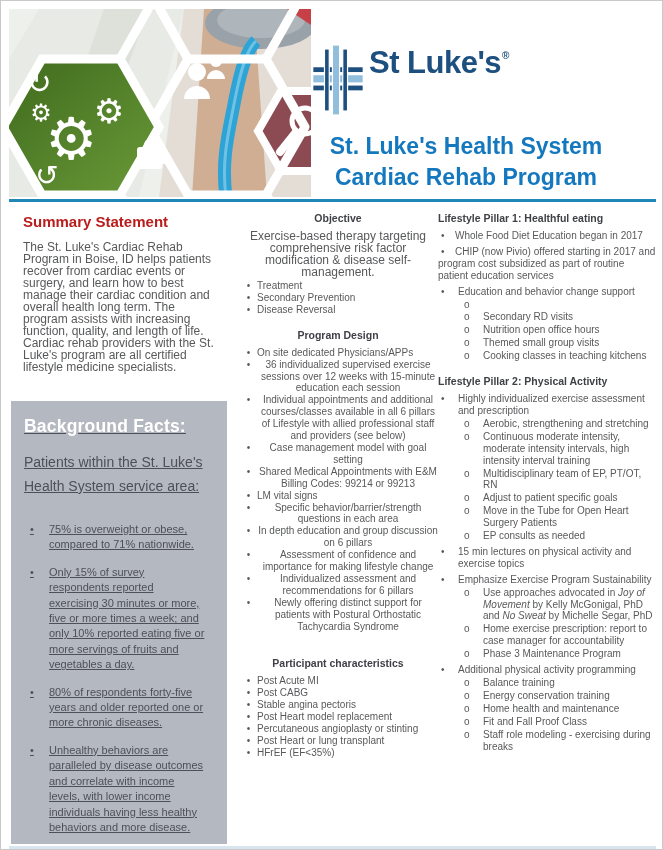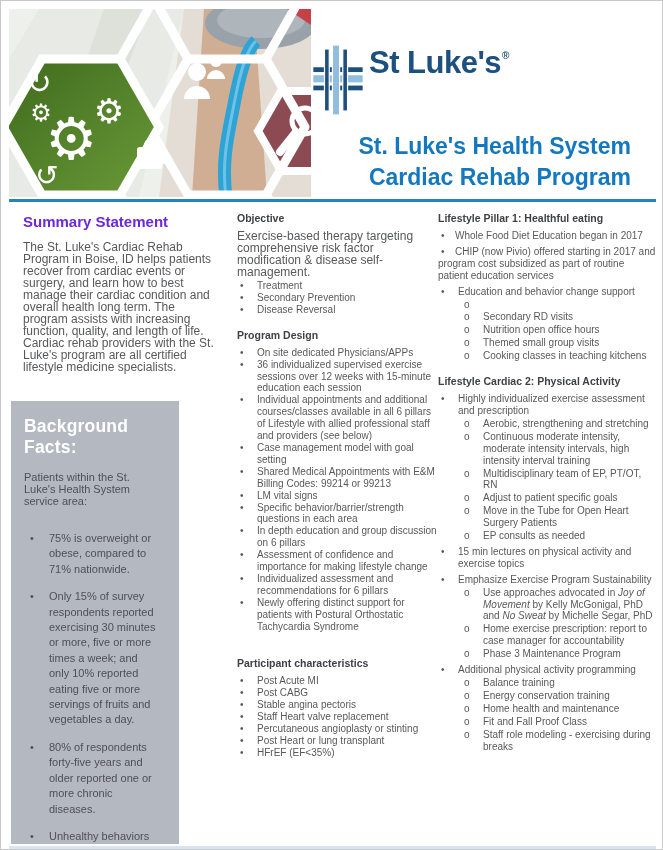--- a/index.html
+++ b/index.html
@@ -4,36 +4,36 @@
 <style>
   html,body{margin:0;padding:0;background:#e9e9e9;font-family:"Liberation Sans",sans-serif;}
   .page{position:relative;width:663px;height:850px;background:#fff;border:1px solid #c9c9c9;
         box-sizing:border-box;overflow:hidden;margin:0 auto;}
   
   .collage{position:absolute;left:8px;top:8px;width:302px;height:188px;overflow:hidden;}
   .logo{position:absolute;left:312px;top:44px;height:72px;display:flex;align-items:flex-start;}
   .logo svg{display:block;}
   .logo-text{margin-left:6px;font-weight:bold;font-size:31px;letter-spacing:-0.5px;color:#1d4f7f;}
   .logo-text .reg{font-size:10px;vertical-align:14px;margin-left:1px;}
-  .title{position:absolute;left:300px;top:130px;width:330px;text-align:right;
+  .title{position:absolute;left:300px;top:130px;width:330px;text-align:center;
          font-weight:bold;font-size:23px;line-height:31px;color:#1478be;}
   .rule{position:absolute;left:8px;top:198px;width:647px;height:3px;background:#2187b7;}
   .bottom-strip{position:absolute;left:8px;top:845px;width:647px;height:4px;background:#d8e5ee;}
   
   .col{position:absolute;color:#58595b;}
   .col-left{left:22px;top:212px;width:194px;}
-  .col-left h2{margin:0 0 11px;font-size:15px;color:#6d28d9;}
+  .col-left h2{margin:0 0 11px;font-size:15px;color:#b91c1c;}
   .col-left p{margin:0;font-size:11px;line-height:16.6px;}
-  .factsbox{position:absolute;left:10px;top:400px;width:168px;height:443px;background:#b4b8c1;
-            box-sizing:border-box;padding:15px 21px 0 13px;color:#4e5057;}
+  .factsbox{position:absolute;left:10px;top:400px;width:216px;height:443px;background:#b4b8c1;
+            box-sizing:border-box;padding:15px 21px 0 13px;color:#4e5057;text-decoration:underline;}
   .factsbox h2{margin:0 0 13px;font-size:17.5px;color:#ffffff;letter-spacing:0.2px;}
-  .factsbox p{margin:0 0 24px;font-size:11px;line-height:12px;}
+  .factsbox p{margin:0 0 24px;font-size:14px;line-height:24px;}
   .facts .li{margin-top:12px;font-size:11px;line-height:15.4px;}
   .facts .l1 .marker{flex:0 0 19px;padding-left:6px;}
-  .col-mid{left:236px;top:211px;width:202px;}
+  .col-mid{left:236px;top:211px;width:202px;text-align:center;}
   .col-right{left:437px;top:211px;width:218px;}
   .col h3{margin:13px 0 5px;font-size:10.5px;line-height:13px;color:#3f4146;}
   .col h3:first-child{margin-top:0;}
   .col h3.sub{margin:9px 0 4px;}
   .col h3.spaced{margin-top:25px;}
   .col p{margin:0 0 2px;font-size:12px;line-height:12px;}
   .list{font-size:10px;line-height:11.9px;}
   .li{display:flex;align-items:flex-start;}
   .l1 .marker{flex:0 0 17px;padding-left:3px;}
   .l2{padding-left:25px;}
@@ -224,21 +224,21 @@
         <div class="li l1">
           <span class="marker">•</span>
           <span class="txt">Post CABG</span>
         </div>
         <div class="li l1">
           <span class="marker">•</span>
           <span class="txt">Stable angina pectoris</span>
         </div>
         <div class="li l1">
           <span class="marker">•</span>
-          <span class="txt">Staff Heart valve replacement</span>
+          <span class="txt">Post Heart model replacement</span>
         </div>
         <div class="li l1">
           <span class="marker">•</span>
           <span class="txt">Percutaneous angioplasty or stinting</span>
         </div>
         <div class="li l1">
           <span class="marker">•</span>
           <span class="txt">Post Heart or lung transplant</span>
         </div>
         <div class="li l1">
@@ -270,21 +270,21 @@
         </div>
         <div class="li l2">
           <span class="marker">o</span>
           <span class="txt">Themed small group visits</span>
         </div>
         <div class="li l2">
           <span class="marker">o</span>
           <span class="txt">Cooking classes in teaching kitchens</span>
         </div>
       </div>
-    <h3>Lifestyle Cardiac 2: Physical Activity</h3>
+    <h3>Lifestyle Pillar 2: Physical Activity</h3>
     <div class="list">
         <div class="li l1">
           <span class="marker">•</span>
           <span class="txt">Highly individualized exercise assessment and prescription</span>
         </div>
         <div class="li l2">
           <span class="marker">o</span>
           <span class="txt">Aerobic, strengthening and stretching</span>
         </div>
         <div class="li l2">

